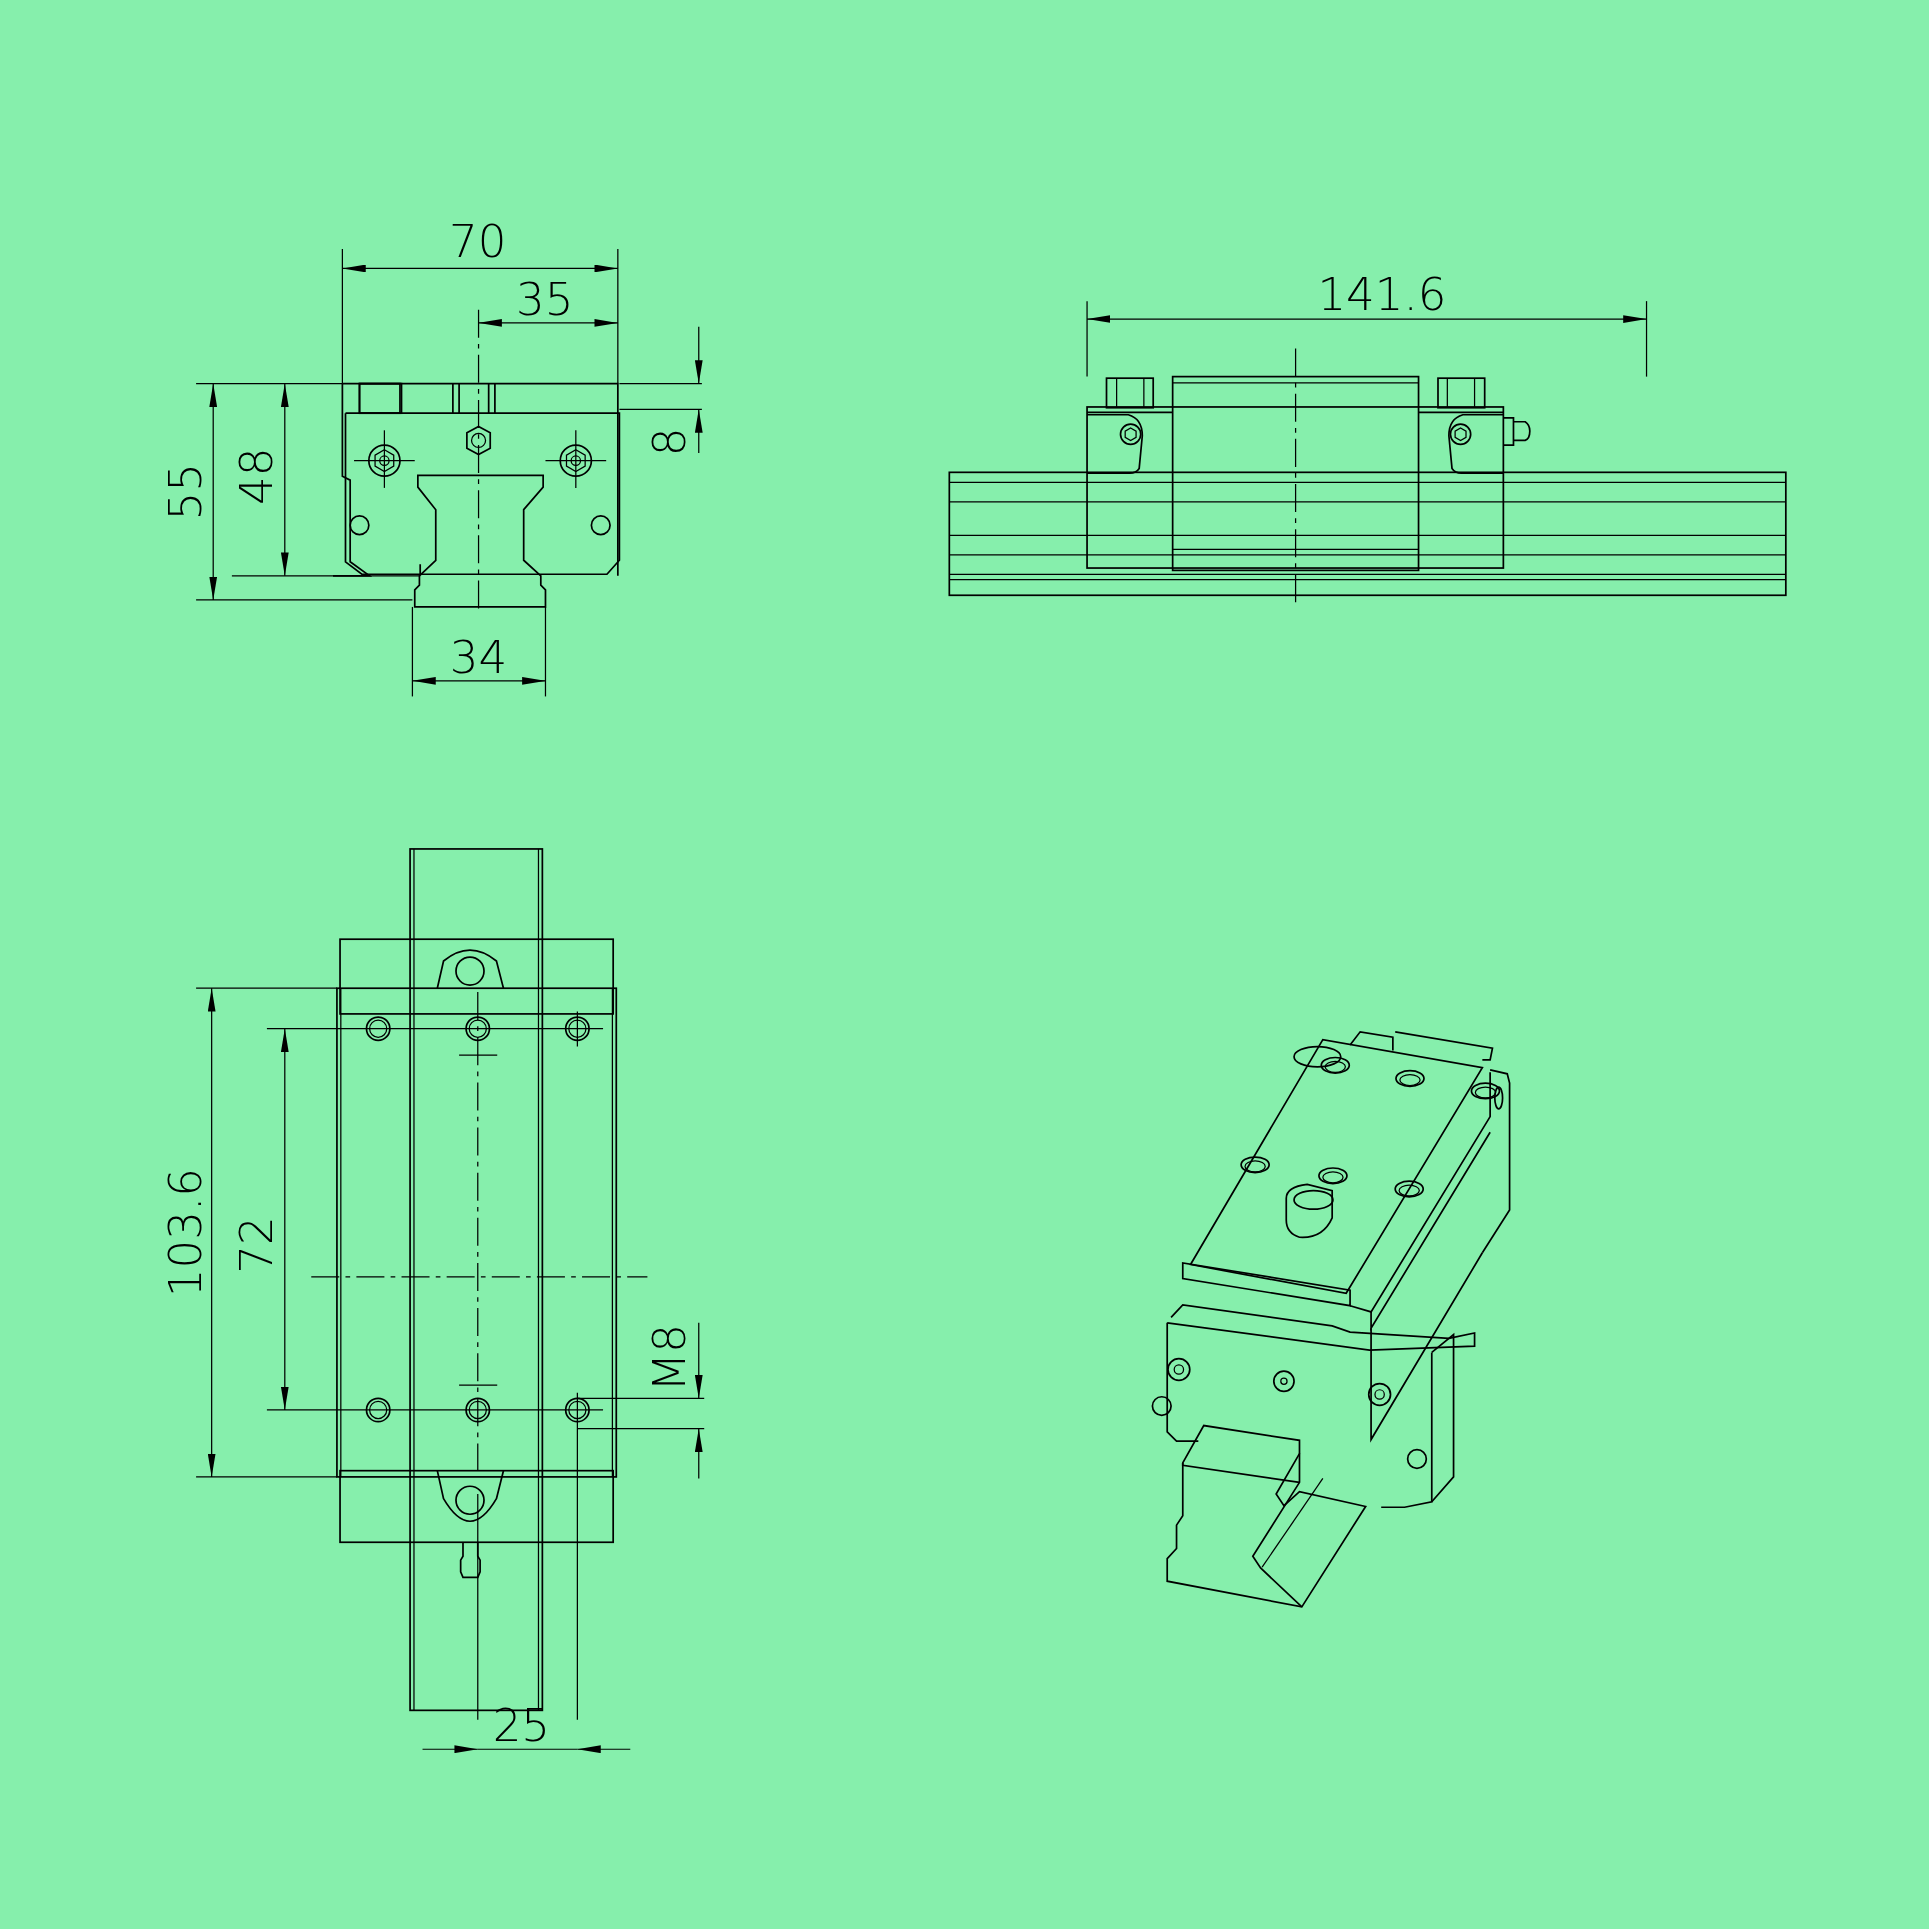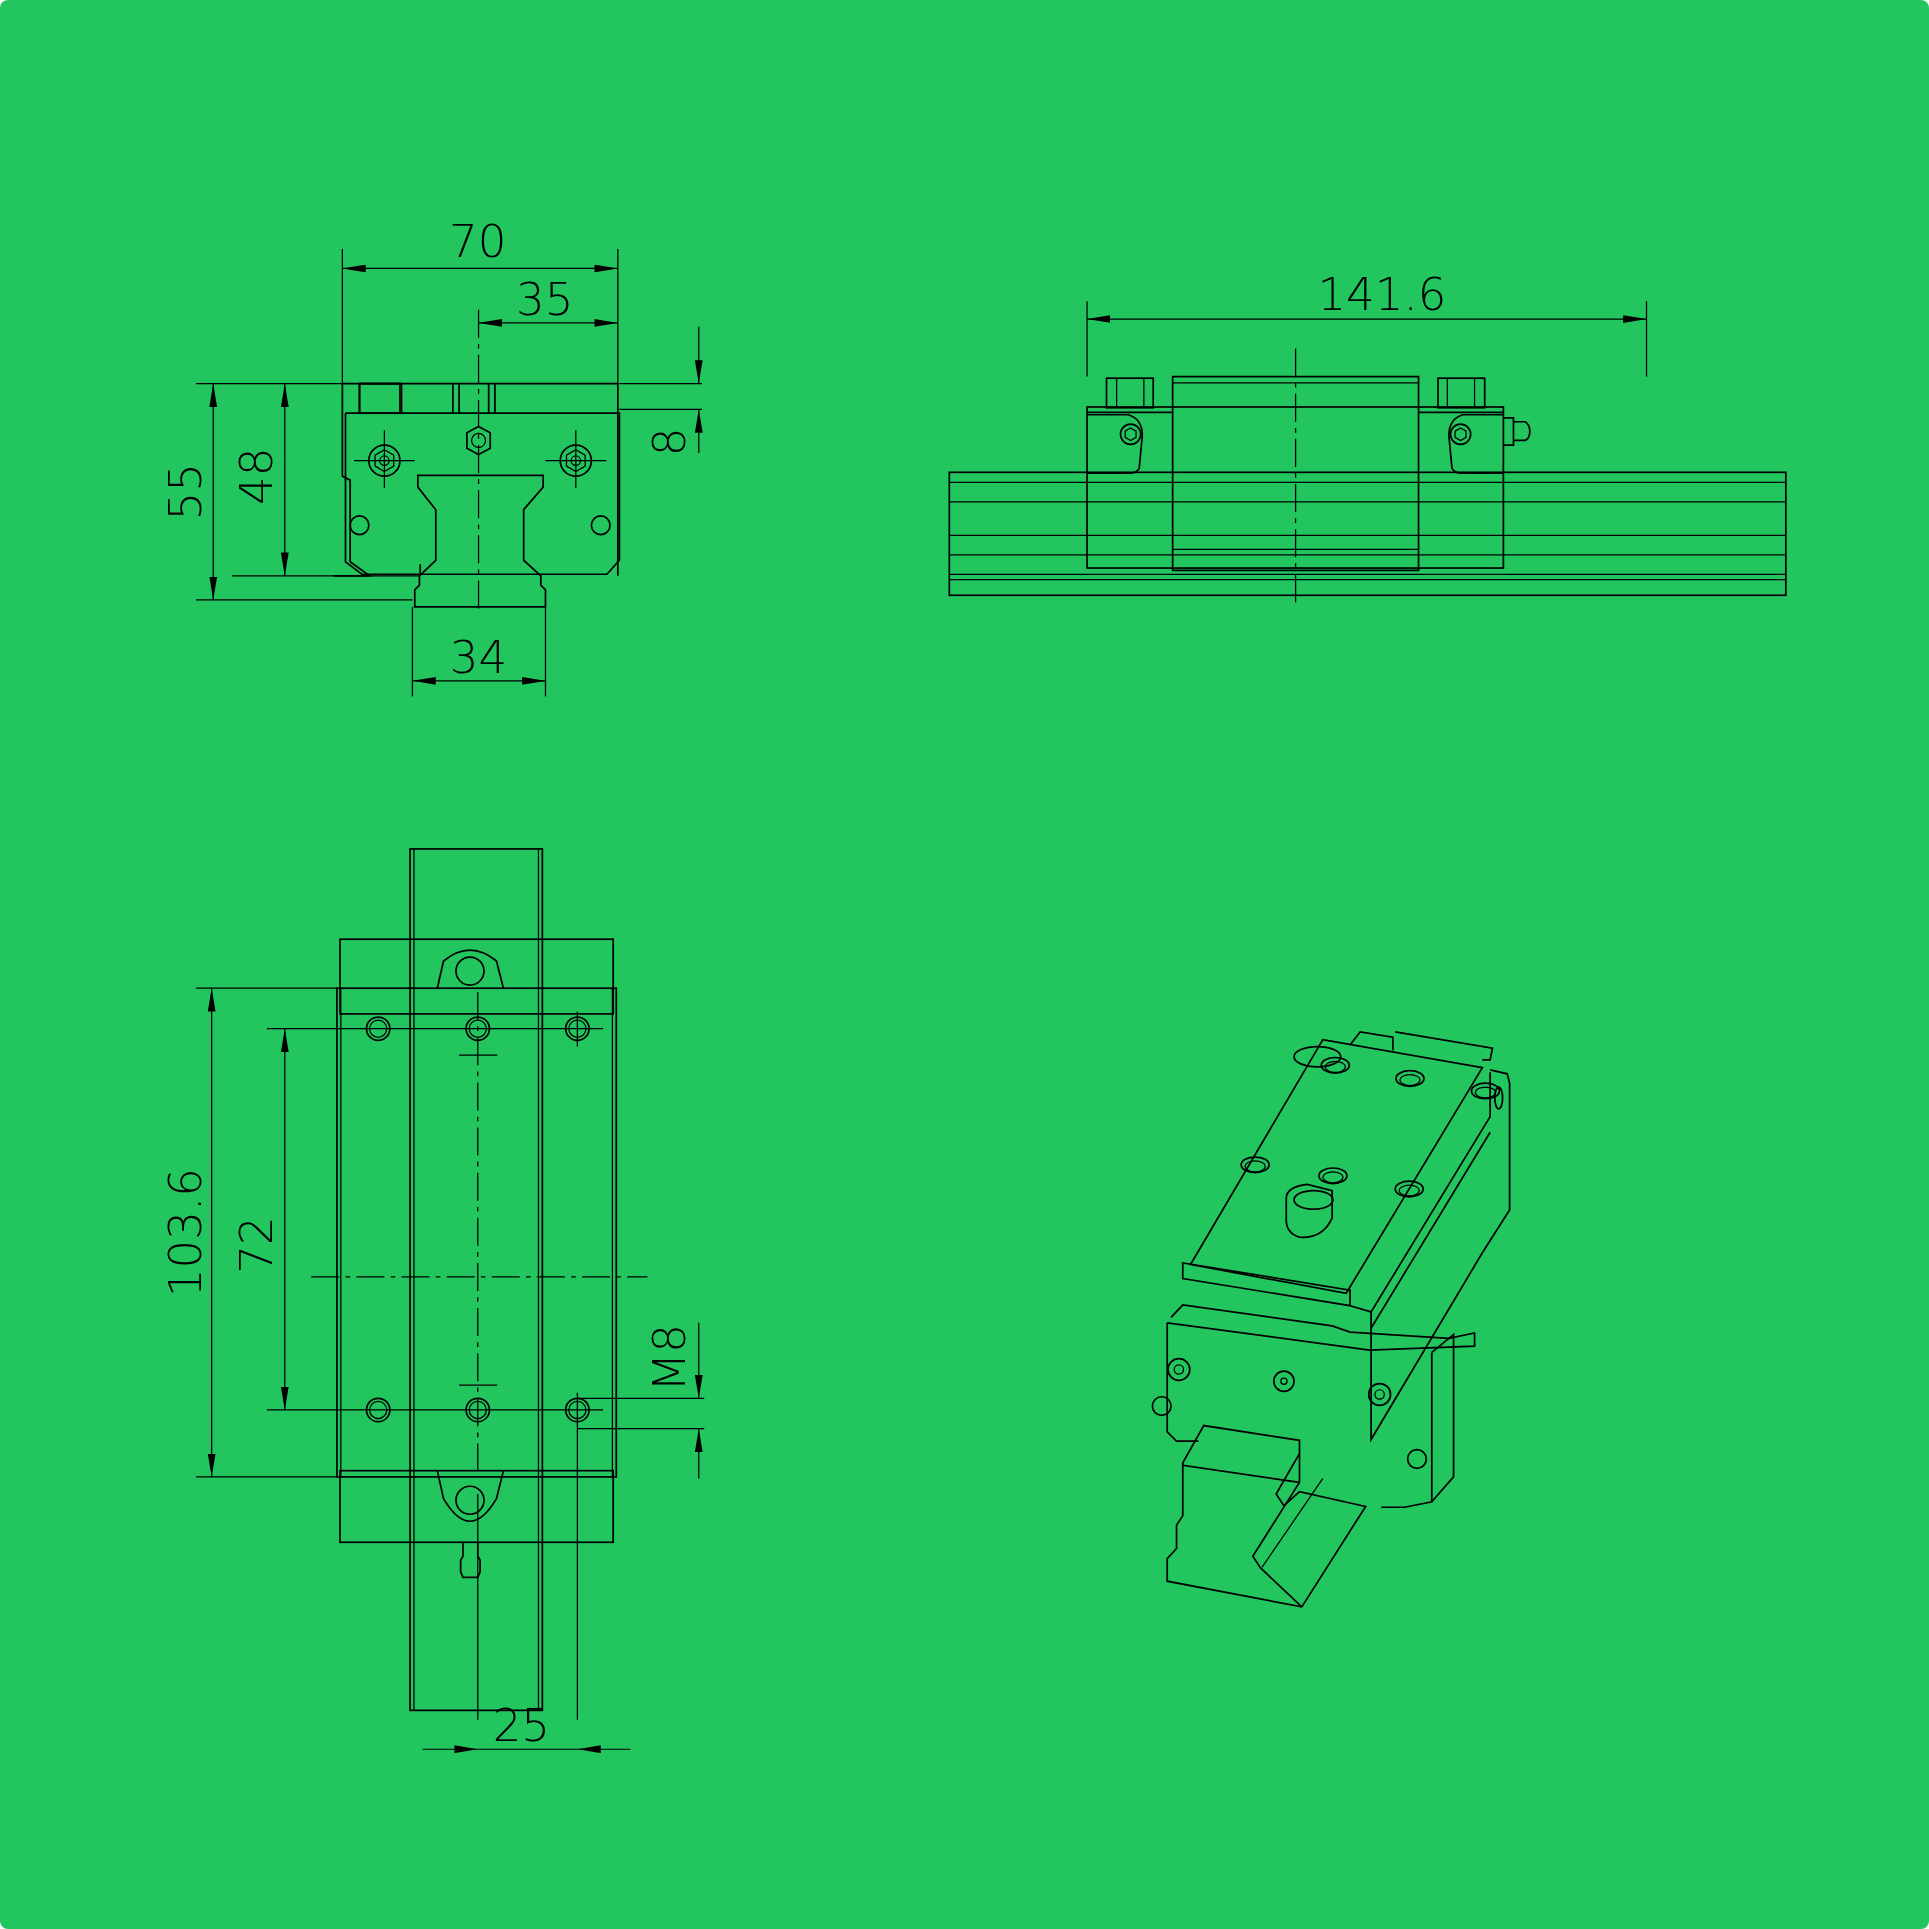--- a/index.html
+++ b/index.html
@@ -1,16 +1,16 @@
 <!DOCTYPE html>
 <html style="font-size:12.5px"><head>
 <meta charset="utf-8">
 <style>
   html, body { margin: 0; padding: 0; background: #ffffff; }
-  #canvas { position: relative; width: 1929px; height: 1929px; background: #22c55e; overflow: hidden; border-radius: 8px; }
+  #canvas { position: relative; width: 1929px; height: 1929px; background: #86efac; overflow: hidden; }
   svg { position: absolute; left: 0; top: 0; }
   .ln { stroke: #000; stroke-width: 2.2; fill: none; }
   .thin { stroke: #000; stroke-width: 1.6; fill: none; }
   .ctr { stroke: #000; stroke-width: 1.6; fill: none; stroke-dasharray: 36 8 6 8; }
   .arrow { fill: #000; stroke: none; }
   .dimtxt { font-family: "DejaVu Sans", sans-serif; font-weight: 200; font-size: 58px; fill: #000; font-stretch: condensed; }
 </style>
 </head>
 <body>
 

